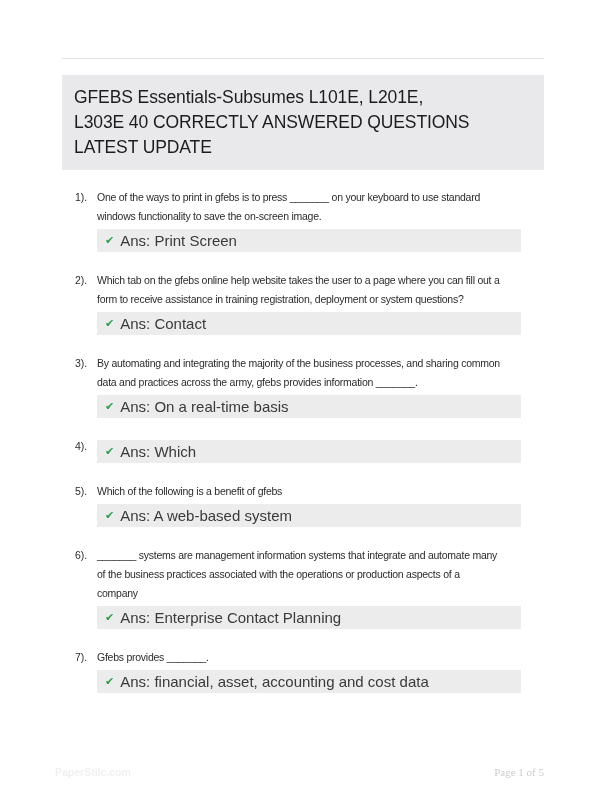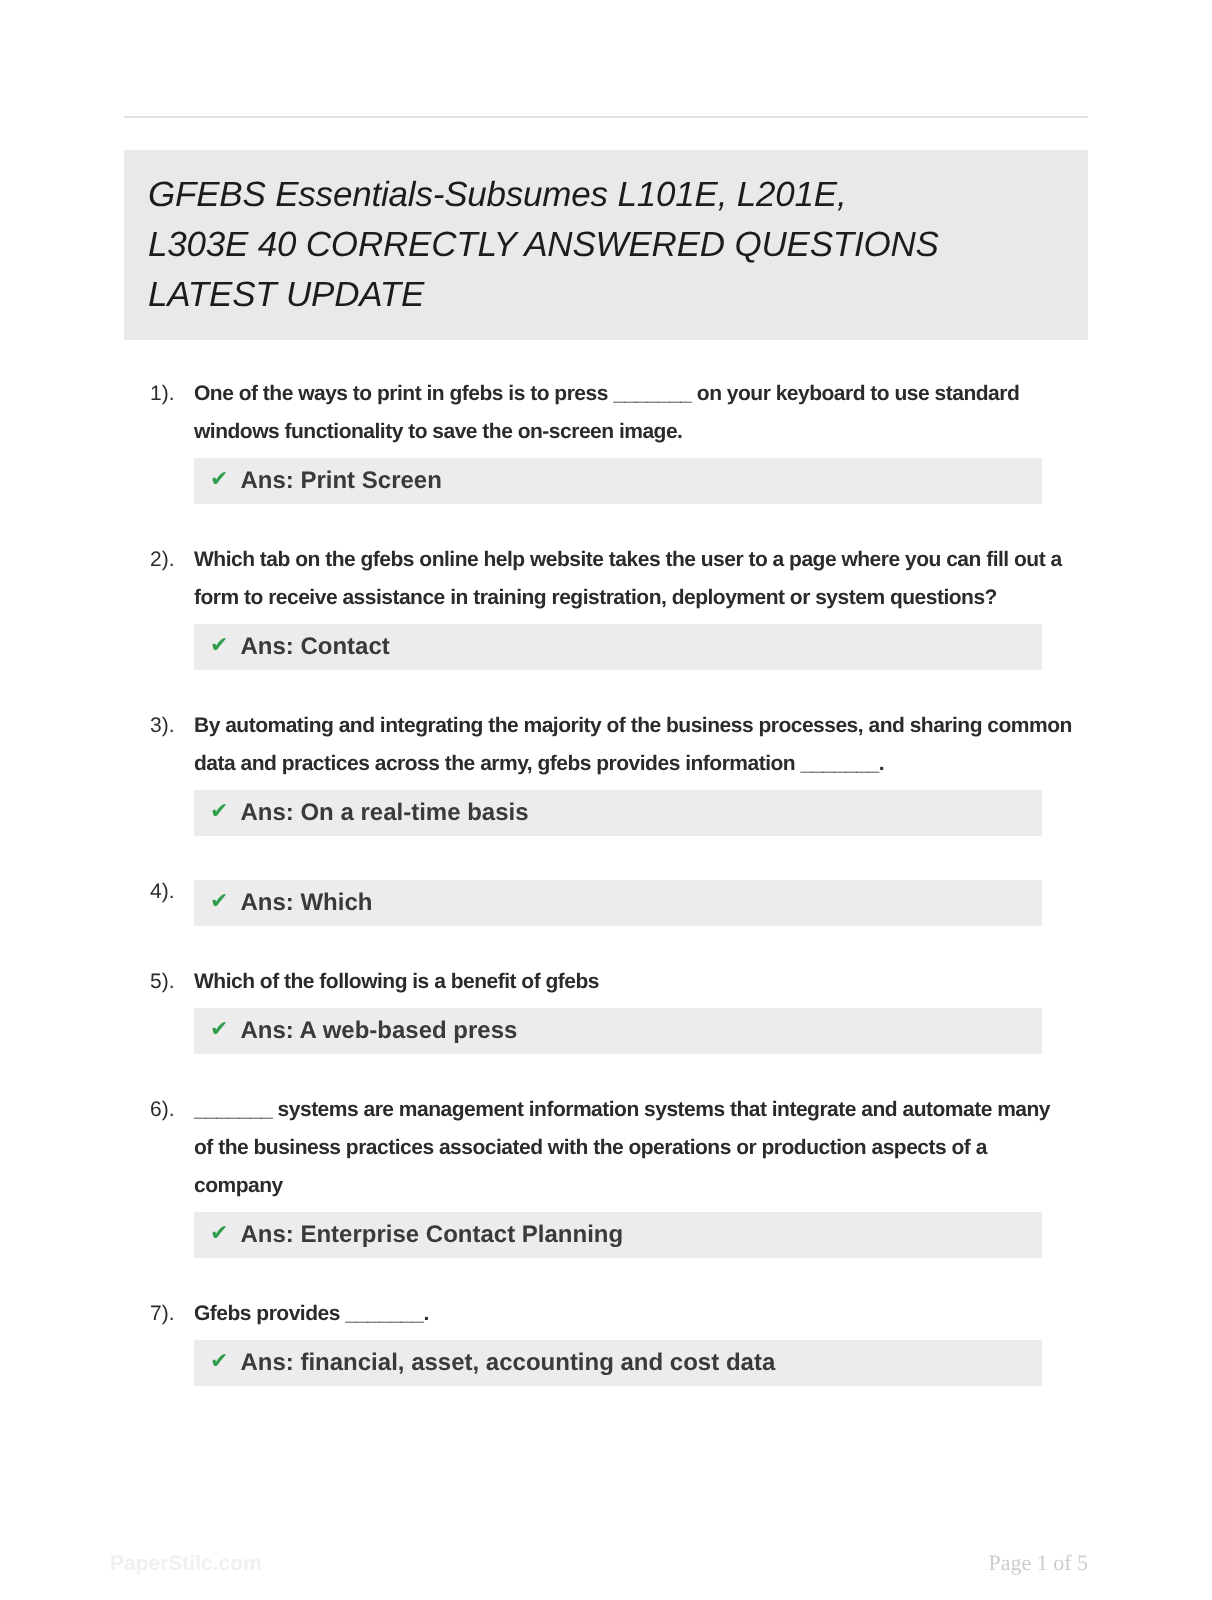--- a/index.html
+++ b/index.html
@@ -30,40 +30,38 @@
     background: #e9e9ec;
     padding: 10px 12px;
     box-sizing: border-box;
   }
   .title-text {
     font-size: 17.5px;
     line-height: 25px;
     letter-spacing: -0.1px;
     color: #1c1c1e;
     white-space: pre-line;
-    font-style: italic;
   }
   .content {
     margin: 18px 62px 0 62px;
   }
   .question {
     display: flex;
     margin-bottom: 19px;
   }
   .q-num {
     flex: 0 0 22px;
     margin-left: 13px;
     font-size: 10.5px;
     line-height: 19px;
     color: #2b2b2b;
   }
   .q-body {
     flex: 1;
     min-width: 0;
-    font-weight: bold;
   }
   .q-text {
     margin: 0;
     font-size: 10.5px;
     line-height: 19px;
     letter-spacing: -0.25px;
     color: #2b2b2b;
     white-space: pre-line;
   }
   .answer-box {
@@ -74,29 +72,29 @@
     display: flex;
     align-items: center;
     gap: 6px;
   }
   .check {
     color: #2e9e4c;
     font-size: 11px;
     line-height: 15px;
   }
   .answer-text {
-    font-size: 12px;
+    font-size: 15px;
     line-height: 15px;
     color: #3a3a3a;
   }
   .footer {
     position: absolute;
     left: 0;
     right: 0;
-    bottom: 12px;
+    bottom: 22px;
     height: 14px;
   }
   .footer-left {
     position: absolute;
     left: 55px;
     bottom: 0;
     font-size: 10.5px;
     color: #f0f0f1;
     font-weight: bold;
   }
@@ -169,21 +167,21 @@
         </div>
       </div>
     </div>
 
     <div class="question">
       <span class="q-num">5).</span>
       <div class="q-body">
         <p class="q-text">Which of the following is a benefit of gfebs</p>
         <div class="answer-box">
           <span class="check">✔</span>
-          <span class="answer-text">Ans: A web-based press</span>
+          <span class="answer-text">Ans: A web-based system</span>
         </div>
       </div>
     </div>
 
     <div class="question">
       <span class="q-num">6).</span>
       <div class="q-body">
         <p class="q-text">_______ systems are management information systems that integrate and automate many
 of the business practices associated with the operations or production aspects of a
 company</p>

